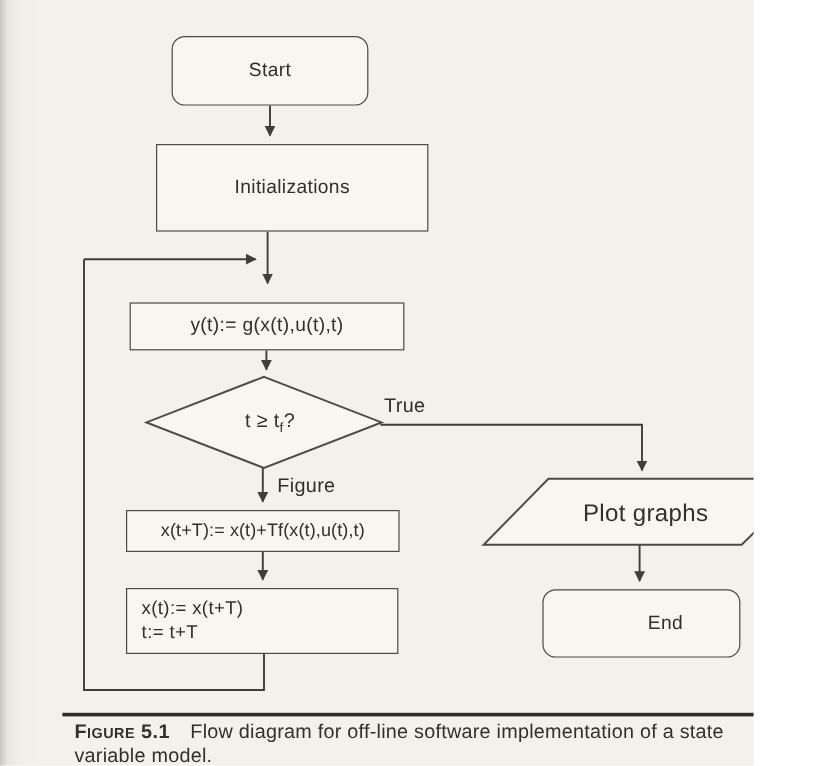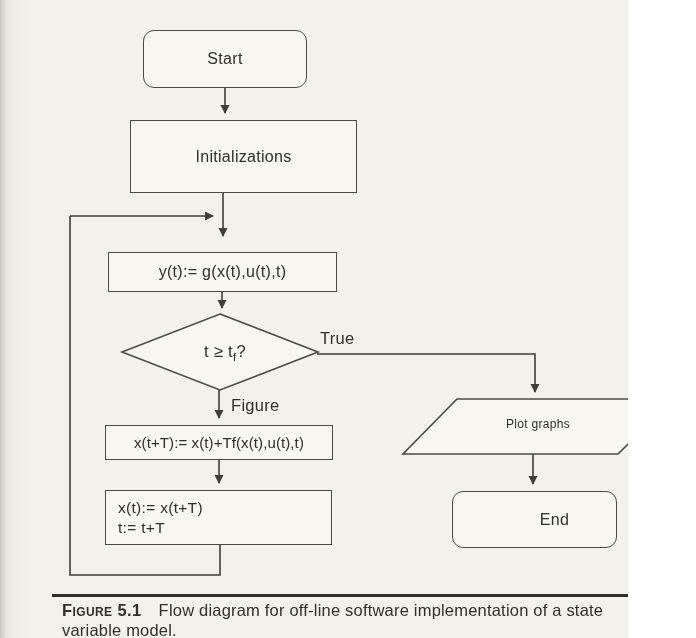--- a/index.html
+++ b/index.html
@@ -121,21 +121,21 @@
 
   <div class="node small-text" style="left:105px; top:425px; width:228px; height:35px;">
     <span>x(t+T):= x(t)+Tf(x(t),u(t),t)</span>
   </div>
 
   <div class="node two-line" style="left:105px; top:490px; width:227px; height:55px;">
     <span>x(t):= x(t+T)</span>
     <span>t:= t+T</span>
   </div>
 
-  <div class="float-label" style="left:468px; top:417px; width:140px; text-align:center; font-size:12px;">Plot graphs</div>
+  <div class="float-label" style="left:468px; top:417px; width:140px; text-align:center; font-size:20px;">Plot graphs</div>
 
   <div class="node terminator" style="left:452px; top:491px; width:165px; height:57px;padding-left:40px;">
     <span>End</span>
   </div>
 
   <div class="caption-rule"></div>
 
   <div class="caption">
     <span class="fig-label">Figure 5.1</span><span>Flow diagram for off-line software implementation of a state</span>
     <div>variable model.</div>

